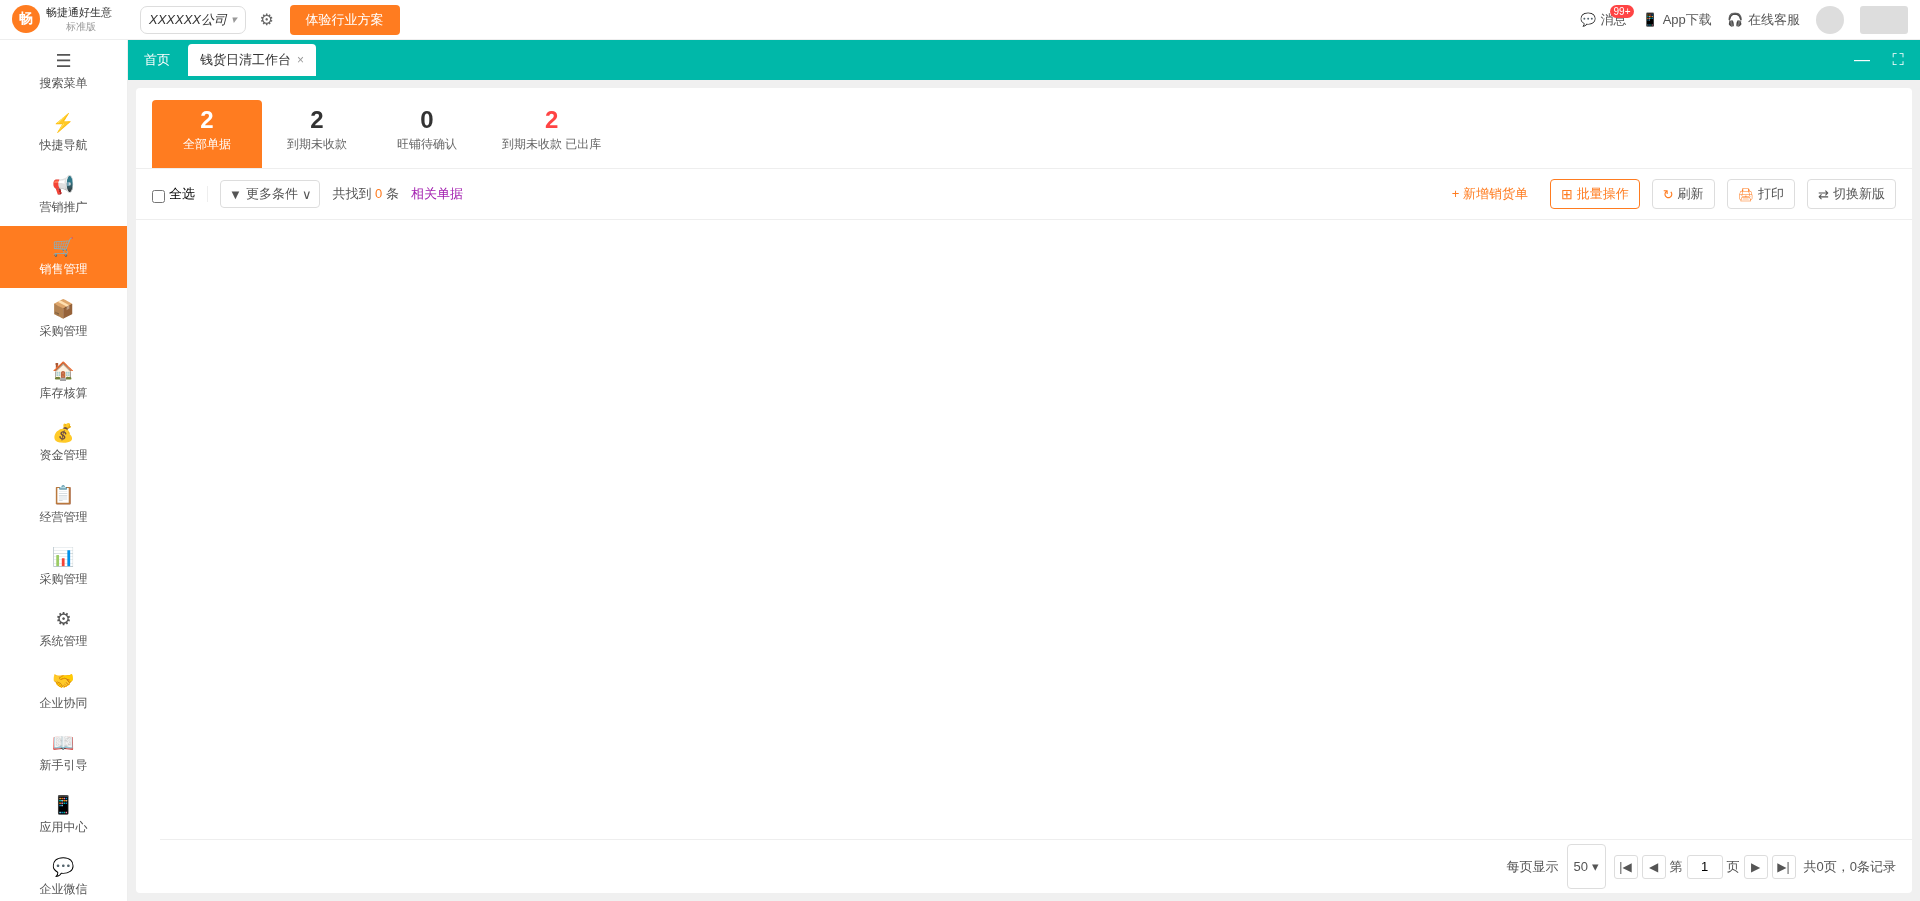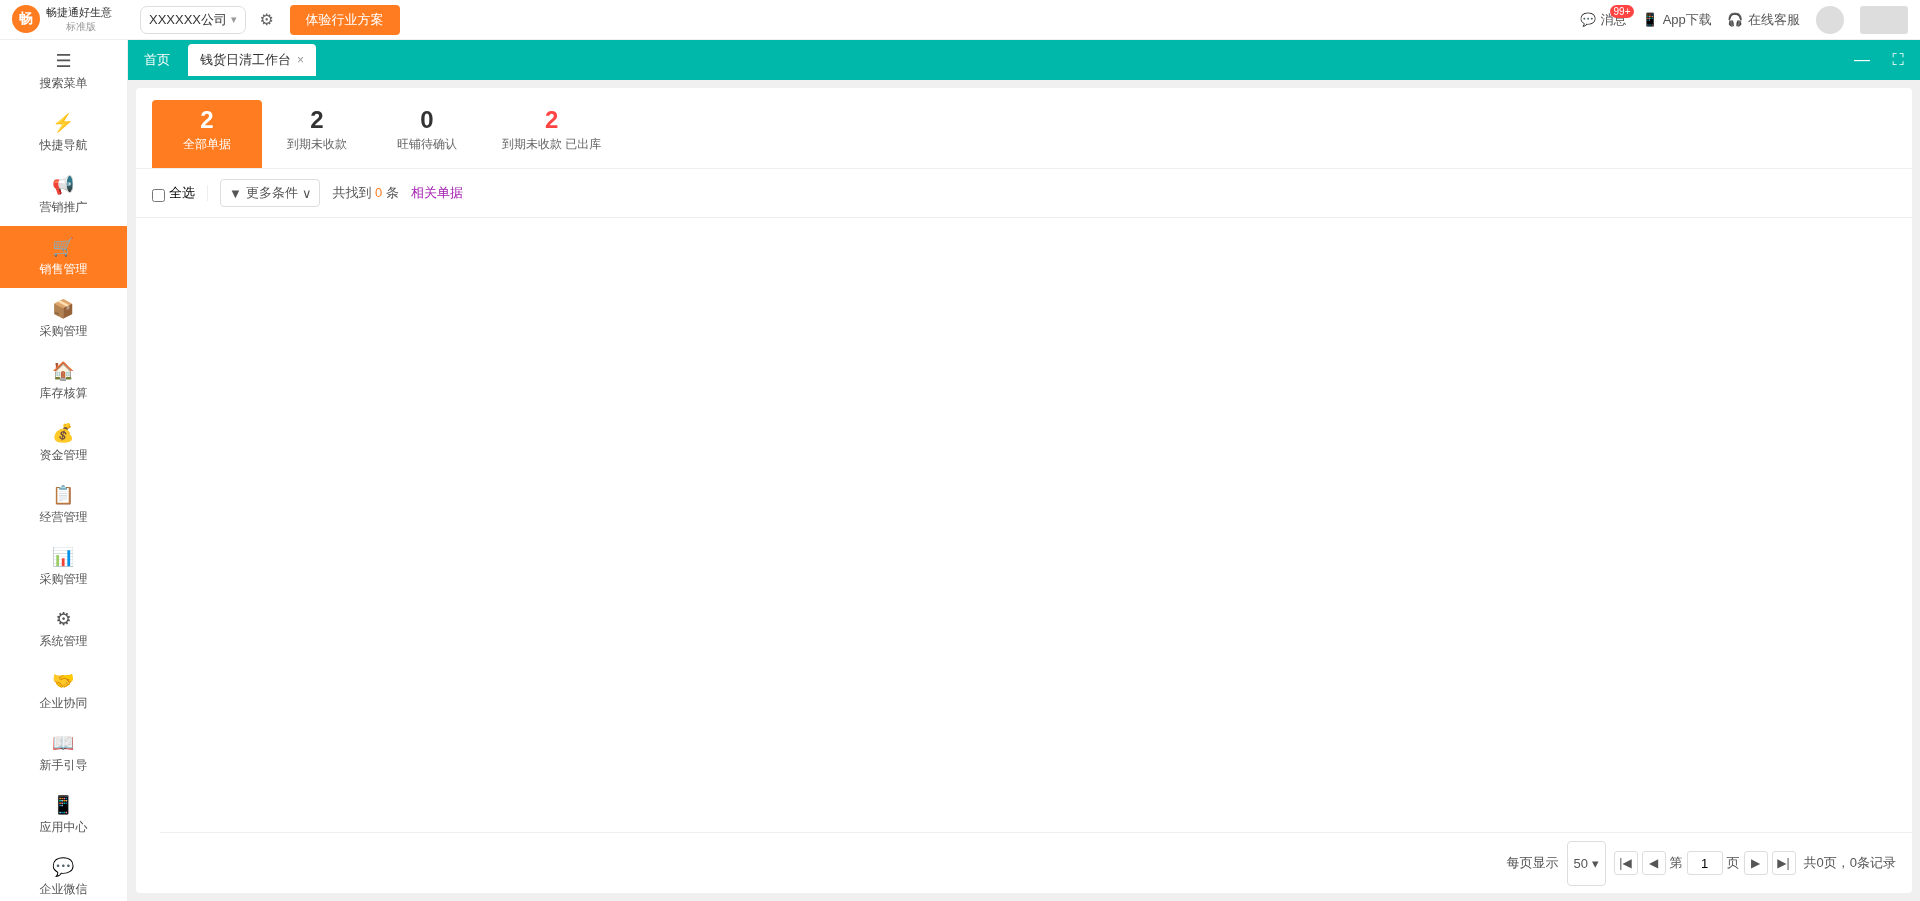--- a/index.html
+++ b/index.html
@@ -31,21 +31,21 @@
       display: flex; align-items: center; justify-content: center;
       color: #fff; font-weight: bold; font-size: 14px;
     }
     .logo-text { font-size: 11px; color: #333; line-height: 1.3; }
     .logo-sub { font-size: 10px; color: #999; margin-left: 20px; }
 
     .company-selector {
       display: flex; align-items: center; gap: 4px;
       border: 1px solid #ddd; border-radius: 7px;
       padding: 4px 8px; cursor: pointer; background: #fff;
-      font-size: 13px; color: #333;
+      font-size: 13px; color: #333; font-style: italic;
     }
     .company-selector .chevron { color: #999; font-size: 11px; }
 
     .gear-btn {
       width: 30px; height: 30px;
       display: flex; align-items: center; justify-content: center;
       cursor: pointer; color: #666; font-size: 16px; margin-left: 6px;
     }
 
     .trial-btn {
@@ -245,21 +245,21 @@
 
     
     .table-area {
       flex: 1;
       overflow: auto;
       padding: 0;
     }
 
     
     .pagination {
-      height: 61px;
+      height: 54px;
       border-top: 1px solid #eee;
       display: flex;
       align-items: center;
       justify-content: flex-end;
       padding: 0 16px;
       gap: 8px;
       font-size: 13px;
       color: #555;
       margin-left: 24px;
     }
@@ -432,20 +432,39 @@
         <span>更多条件</span>
         <span>∨</span>
       </div>
       <span class="found-text">
         <span>共找到</span>
         <span class="count">0</span>
         <span>条</span>
       </span>
       <span class="link-text">相关单据</span>
 
+      <div class="toolbar-right">
+        <button class="action-btn primary">+ 新增销货单</button>
+        <div class="action-btn outline-orange">
+          <span style="font-size:14px;">⊞</span>
+          <span>批量操作</span>
+        </div>
+        <div class="action-btn">
+          <span style="color:#ff7c20;">↻</span>
+          <span>刷新</span>
+        </div>
+        <div class="action-btn">
+          <span style="color:#ff7c20;">🖨</span>
+          <span>打印</span>
+        </div>
+        <div class="action-btn switch-btn">
+          <span>⇄</span>
+          <span>切换新版</span>
+        </div>
+      </div>
     </div>
 
     <div class="table-area">
     </div>
 
     <div class="pagination">
       <span>每页显示</span>
       <div class="page-size-box">
         <span>50</span>
         <span>▾</span>

